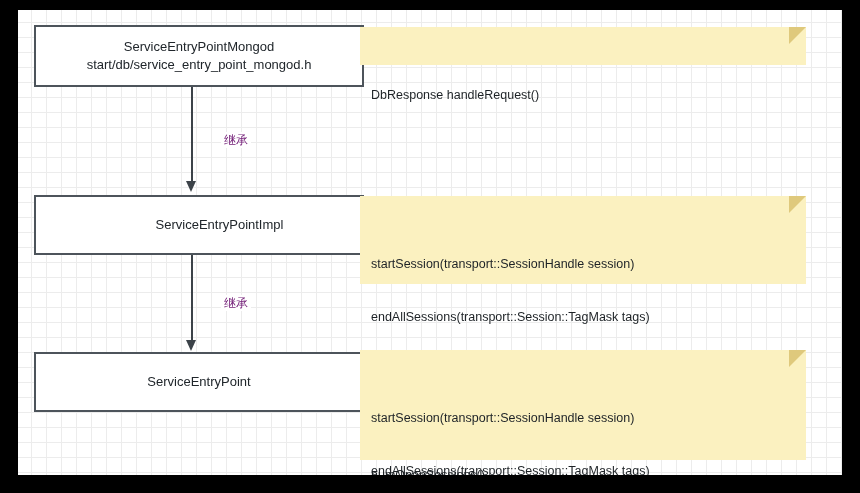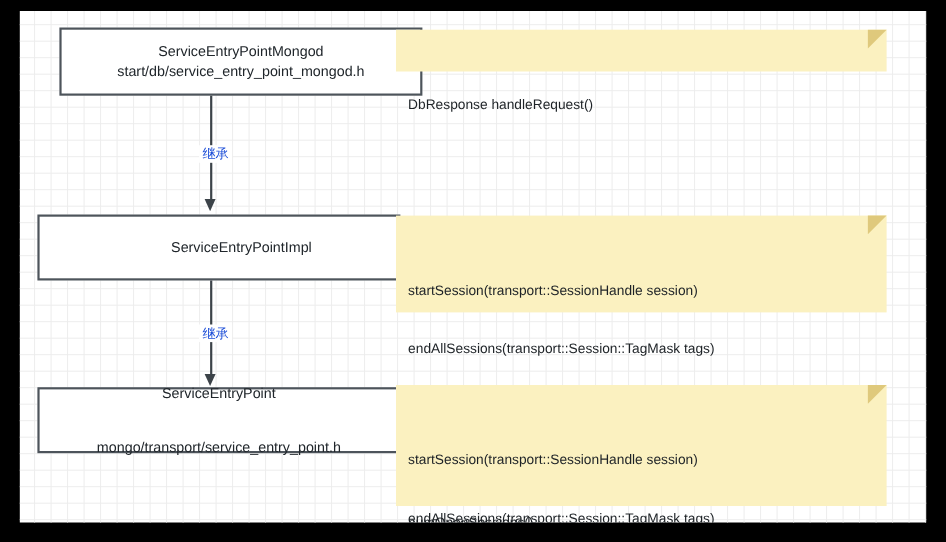--- a/index.html
+++ b/index.html
@@ -94,34 +94,35 @@
     position: absolute;
     width: 0;
     height: 0;
     border-style: solid;
     border-width: 11px 5.5px 0 5.5px;
     border-color: #3c4349 transparent transparent transparent;
   }
   .edge-label {
     position: absolute;
     background: #ffffff;
-    color: #1d4ed8;
+    color: #701a75;
     font-size: 12px;
     line-height: 14px;
     padding: 1px 3px;
     white-space: nowrap;
+    margin-left: 40px;
   }
 </style>
 </head>
 <body>
 
 <div id="frame">
   <div id="canvas">
 
-    <div class="class-box" style="left:16px; top:15px; width:330px; height:62px;margin-left:20px;">
+    <div class="class-box" style="left:16px; top:15px; width:330px; height:62px;">
       <span class="cls-name">ServiceEntryPointMongod</span>
       <span class="cls-path">start/db/service_entry_point_mongod.h</span>
     </div>
 
     <div class="note" style="left:342px; top:17px; width:446px; height:38px;">
       <span class="fold-shadow"></span>
       <span class="note-line">DbResponse handleRequest()</span>
     </div>
 
     <div class="edge" style="left:173px; top:77px; height:95px;"></div>
@@ -140,21 +141,20 @@
       <span class="note-line">shutdown()</span>
       <span class="note-line">numOpenSessions()</span>
     </div>
 
     <div class="edge" style="left:173px; top:245px; height:86px;"></div>
     <div class="arrowhead" style="left:168px; top:330px;"></div>
     <div class="edge-label" style="left:163px; top:285px;">继承</div>
 
     <div class="class-box" style="left:16px; top:342px; width:330px; height:60px;gap:31px;">
       <span class="cls-name">ServiceEntryPoint</span>
-      <span class="cls-path">mongo/transport/service_entry_point.h</span>
     </div>
 
     <div class="note" style="left:342px; top:340px; width:446px; height:110px;">
       <span class="fold-shadow"></span>
       <span class="note-line">startSession(transport::SessionHandle session)</span>
       <span class="note-line">endAllSessions(transport::Session::TagMask tags)</span>
       
       
       
       

